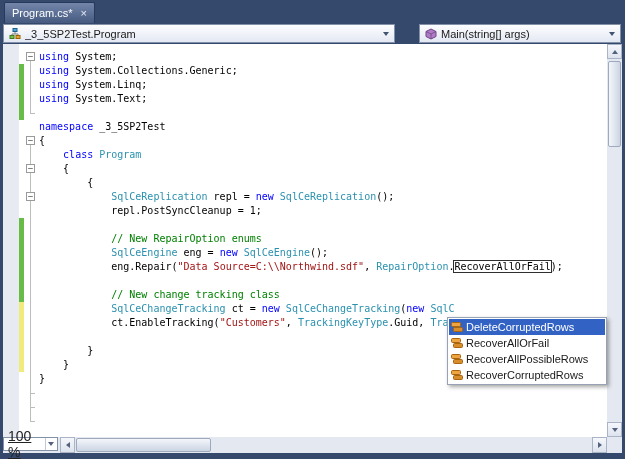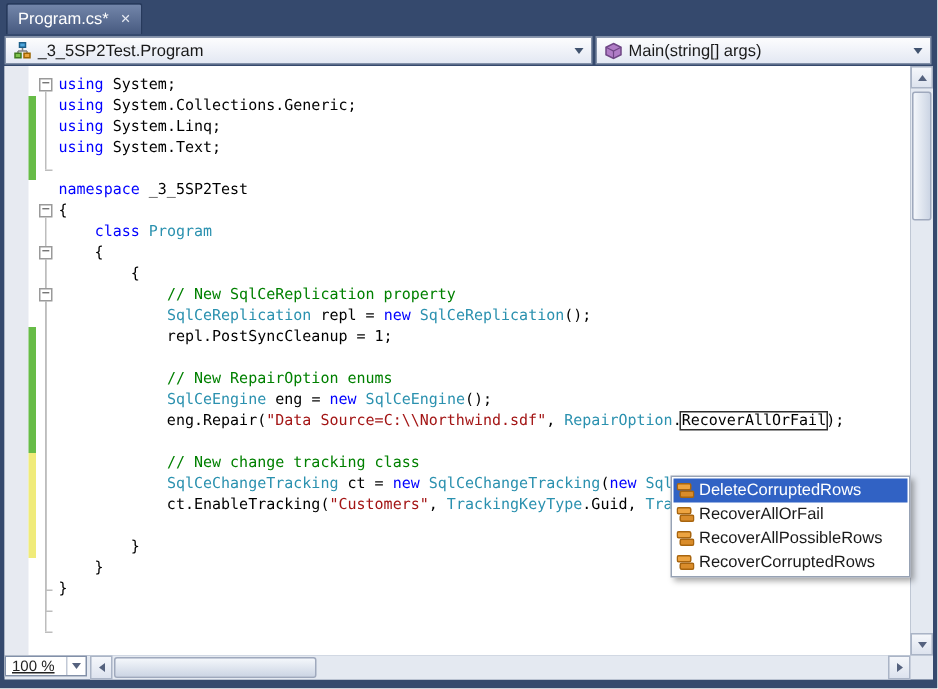--- a/index.html
+++ b/index.html
@@ -13,21 +13,21 @@
   .tab { position:absolute; left:4px; top:2px; height:21px; display:flex; align-items:center;
          padding:0 7px; background:linear-gradient(#7386aa,#46597f); border:1px solid #273a5c; border-bottom:none;
          border-radius:2px 2px 0 0; color:#fff; font-size:11px; cursor:default;justify-content:space-between; }
   .tab-close { margin-left:8px; font-size:11px; line-height:1; color:#e8ecf4; cursor:pointer; }
 
   
   .navbar { position:absolute; top:23px; left:3px; right:3px; height:21px; background:var(--frame,#35496d); }
   .combo { position:absolute; top:1px; height:19px; display:flex; align-items:center; gap:4px; padding:0 5px;
            background:linear-gradient(#fdfdfe,#e3e8f3); border:1px solid #8290a8; font-size:11px; color:#1a1a1a; cursor:default; }
   .combo-types { left:0; width:392px; }
-  .combo-members { left:394px; right:1px; }
+  .combo-members { left:416px; right:1px; }
   .combo-text { white-space:nowrap; overflow:hidden; }
   .combo-arrow { margin-left:auto; width:0; height:0;
                  border-left:3.5px solid transparent; border-right:3.5px solid transparent; border-top:4px solid #41536f; }
   .nav-icon { width:12px; height:12px; flex:none; display:inline-block; }
 
   
   .editor { position:absolute; top:44px; left:3px; right:18px; bottom:22px; background:#fff; overflow:hidden; cursor:text; }
   .glyph-margin { position:absolute; left:0; top:0; bottom:0; width:16px; background:#e7eaf1; }
   .track-strip { position:absolute; left:16px; top:0; bottom:0; width:5px; }
   .track-seg { position:absolute; left:0; width:5px; }
@@ -60,21 +60,21 @@
   
   .vscroll { position:absolute; top:44px; right:3px; width:15px; bottom:22px; background:#e4e9f1; }
   .scroll-btn { position:absolute; width:15px; height:15px; background:linear-gradient(#f5f7fb,#dde3ee);
                 border:1px solid #aab4c6; display:flex; align-items:center; justify-content:center; cursor:pointer; }
   .btn-up { top:0; left:0; }  .btn-down { bottom:0; left:0; }
   .vthumb { position:absolute; left:1px; width:13px; top:17px; height:86px;
             background:linear-gradient(90deg,#f4f7fb,#ccd5e4); border:1px solid #9fa9bd; border-radius:2px; cursor:pointer; }
 
   .bottombar { position:absolute; left:3px; right:3px; top:437px; height:16px; background:#e4e9f1; }
   .zoom { position:absolute; left:0; top:0; width:55px; height:14px; background:#fff; border:1px solid #8290a8;
-          display:flex; align-items:center; font-size:10px; color:#222; cursor:default;text-decoration:underline; }
+          display:flex; align-items:center; font-size:14px; color:#222; cursor:default;text-decoration:underline; }
   .zoom-text { padding-left:4px; }
   .zoom-arrow { margin-left:auto; width:13px; height:100%; border-left:1px solid #c2c9d6;
                 display:flex; align-items:center; justify-content:center; cursor:pointer; }
   .hscroll { position:absolute; left:57px; right:15px; top:0; height:16px; background:#e4e9f1; }
   .btn-left { left:0; top:0; height:16px; }
   .btn-right { right:0; top:0; height:16px; }
   .hthumb { position:absolute; left:16px; top:1px; width:135px; height:14px;
             background:linear-gradient(#f4f7fb,#ccd5e4); border:1px solid #9fa9bd; border-radius:2px; cursor:pointer; }
 
   .tri { width:0; height:0; }
@@ -149,21 +149,20 @@
         <div class="code-line"><span class="tok-kw">using</span><span class="tok-pl"> System;</span></div>
         <div class="code-line"><span class="tok-kw">using</span><span class="tok-pl"> System.Collections.Generic;</span></div>
         <div class="code-line"><span class="tok-kw">using</span><span class="tok-pl"> System.Linq;</span></div>
         <div class="code-line"><span class="tok-kw">using</span><span class="tok-pl"> System.Text;</span></div>
         <div class="code-line"></div>
         <div class="code-line"><span class="tok-kw">namespace</span><span class="tok-pl"> _3_5SP2Test</span></div>
         <div class="code-line"><span class="tok-pl">{</span></div>
         <div class="code-line"><span class="tok-pl">    </span><span class="tok-kw">class</span><span class="tok-pl"> </span><span class="tok-ty">Program</span></div>
         <div class="code-line"><span class="tok-pl">    {</span></div>
         <div class="code-line"><span class="tok-pl">        {</span></div>
-        <div class="code-line"><span class="tok-pl">            </span><span class="tok-cm">// New SqlCeReplication property</span></div>
         <div class="code-line"><span class="tok-pl">            </span><span class="tok-ty">SqlCeReplication</span><span class="tok-pl"> repl = </span><span class="tok-kw">new</span><span class="tok-pl"> </span><span class="tok-ty">SqlCeReplication</span><span class="tok-pl">();</span></div>
         <div class="code-line"><span class="tok-pl">            repl.PostSyncCleanup = 1;</span></div>
         <div class="code-line"></div>
         <div class="code-line"><span class="tok-pl">            </span><span class="tok-cm">// New RepairOption enums</span></div>
         <div class="code-line"><span class="tok-pl">            </span><span class="tok-ty">SqlCeEngine</span><span class="tok-pl"> eng = </span><span class="tok-kw">new</span><span class="tok-pl"> </span><span class="tok-ty">SqlCeEngine</span><span class="tok-pl">();</span></div>
         <div class="code-line"><span class="tok-pl">            eng.Repair(</span><span class="tok-st">"Data Source=C:\\Northwind.sdf"</span><span class="tok-pl">, </span><span class="tok-ty">RepairOption</span><span class="tok-pl">.</span><span class="tok-box">RecoverAllOrFail</span><span class="tok-pl">);</span></div>
         <div class="code-line"></div>
         <div class="code-line"><span class="tok-pl">            </span><span class="tok-cm">// New change tracking class</span></div>
         <div class="code-line"><span class="tok-pl">            </span><span class="tok-ty">SqlCeChangeTracking</span><span class="tok-pl"> ct = </span><span class="tok-kw">new</span><span class="tok-pl"> </span><span class="tok-ty">SqlCeChangeTracking</span><span class="tok-pl">(</span><span class="tok-kw">new</span><span class="tok-pl"> </span><span class="tok-ty">SqlC</span></div>
         <div class="code-line"><span class="tok-pl">            ct.EnableTracking(</span><span class="tok-st">"Customers"</span><span class="tok-pl">, </span><span class="tok-ty">TrackingKeyType</span><span class="tok-pl">.Guid, </span><span class="tok-ty">Trac</span></div>

